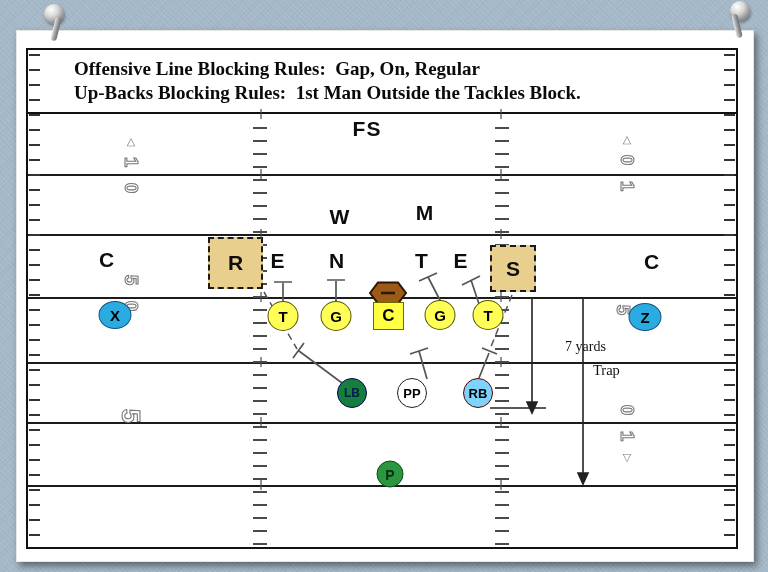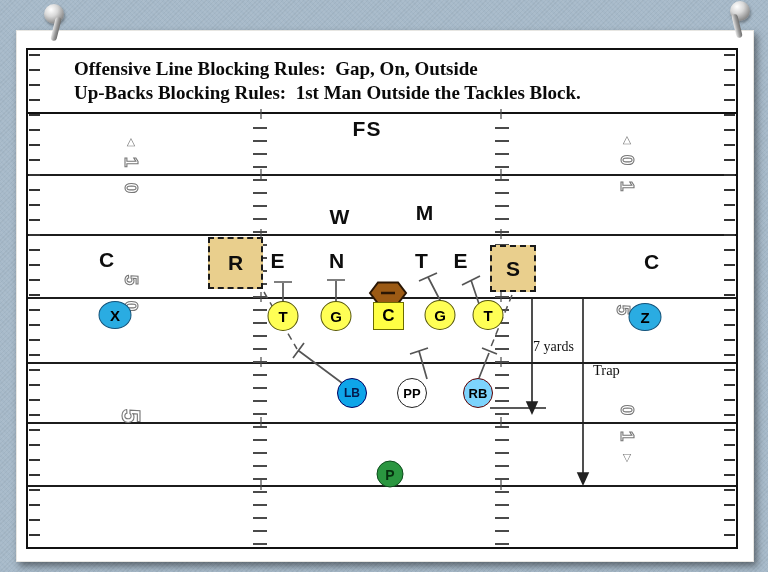--- a/index.html
+++ b/index.html
@@ -24,28 +24,28 @@
     background:repeating-linear-gradient(to bottom,transparent 0 11px,#4a4a4a 11px 13px);}
   .poslabel{position:absolute;transform:translate(-50%,-50%);font-weight:bold;font-size:21px;color:#0d0d0d;letter-spacing:1px;}
   .tanbox{position:absolute;background:#e9cf8d;border:2px dashed #1a1a1a;box-sizing:border-box;
     display:flex;align-items:center;justify-content:center;font-weight:bold;font-size:21px;color:#0d0d0d;}
   .pc{position:absolute;transform:translate(-50%,-50%);border-radius:50%;display:flex;align-items:center;justify-content:center;
     font-weight:bold;color:#000;box-sizing:border-box;}
   .yel{width:31px;height:30px;background:#ffff55;border:1.4px solid #55550a;font-size:15px;}
   .cyan{width:33px;height:28px;background:#2aace2;border:1.6px solid #14537a;font-size:15px;}
   .csq{position:absolute;width:31px;height:28px;background:#ffff44;border:1.6px solid #6b6b00;border-radius:0;
     display:flex;align-items:center;justify-content:center;font-weight:bold;font-size:17px;box-sizing:border-box;}
-  .navy{width:30px;height:30px;background:#0ea5e9;border:1.6px solid #000060;font-size:12px;color:#051a4d;}
+  .navy{width:30px;height:30px;background:#15803d;border:1.6px solid #000060;font-size:12px;color:#051a4d;}
   .white{width:30px;height:30px;background:#ffffff;border:1.6px solid #222;font-size:13px;}
   .red{width:30px;height:30px;background:#7dd3fc;border:1.6px solid #5e0000;font-size:13px;}
   .green{width:27px;height:27px;background:#2a9640;border:1.6px solid #0d4d1c;font-size:14px;color:#06300f;}
   .legend{position:absolute;left:14px;top:326px;z-index:6;}
   .legend div{white-space:pre;font-family:"Liberation Serif", serif;font-weight:bold;font-size:27px;line-height:31px;color:#0a0a0a;}
   .note{position:absolute;font-family:"Liberation Serif", serif;color:#111;z-index:6;}
-  .n7{left:505px;top:289px;font-size:14px;}
+  .n7{left:505px;top:289px;font-size:14px;padding-left:32px;}
   .heels{left:565px;top:312px;font-size:14.5px;line-height:17px;width:110px;}
   .fnum{position:absolute;display:flex;flex-direction:column;align-items:center;gap:6px;z-index:1;}
   .fnum .d{width:22px;height:20px;line-height:20px;text-align:center;font-weight:bold;font-size:19px;
     color:transparent;-webkit-text-stroke:1.1px #777;transform:rotate(90deg);}
   .fnum .big{font-size:26px;height:28px;line-height:28px;}
   .fnum .tri{font-size:11px;color:#777;line-height:10px;}
   svg.overlay{position:absolute;left:0;top:0;z-index:4;pointer-events:none;}
   .pc,.csq{z-index:5;}
   .poslabel,.tanbox{z-index:3;}
   .pin{position:absolute;width:20px;height:20px;border-radius:50%;z-index:10;
@@ -59,21 +59,21 @@
 </head>
 <body>
 
 <div class="pin left" style="left:44px;top:4px;"></div>
 <div class="pin right" style="left:730px;top:1px;"></div>
 
 <div class="slide">
   <div class="field">
 
     <div class="titlebox">
-      <div class="t t1">Offensive Line Blocking Rules:  Gap, On, Outside</div>
+      <div class="t t1">Offensive Line Blocking Rules:  Gap, On, Regular</div>
       <div class="t t2">Up-Backs Blocking Rules:  1st Man Outside the Tackles Block.</div>
     </div>
 
     <div class="yline" style="top:124px"></div>
     <div class="yline" style="top:184px"></div>
     <div class="yline" style="top:247px"></div>
     <div class="yline" style="top:312px"></div>
     <div class="yline" style="top:372px"></div>
     <div class="yline" style="top:435px"></div>
 

